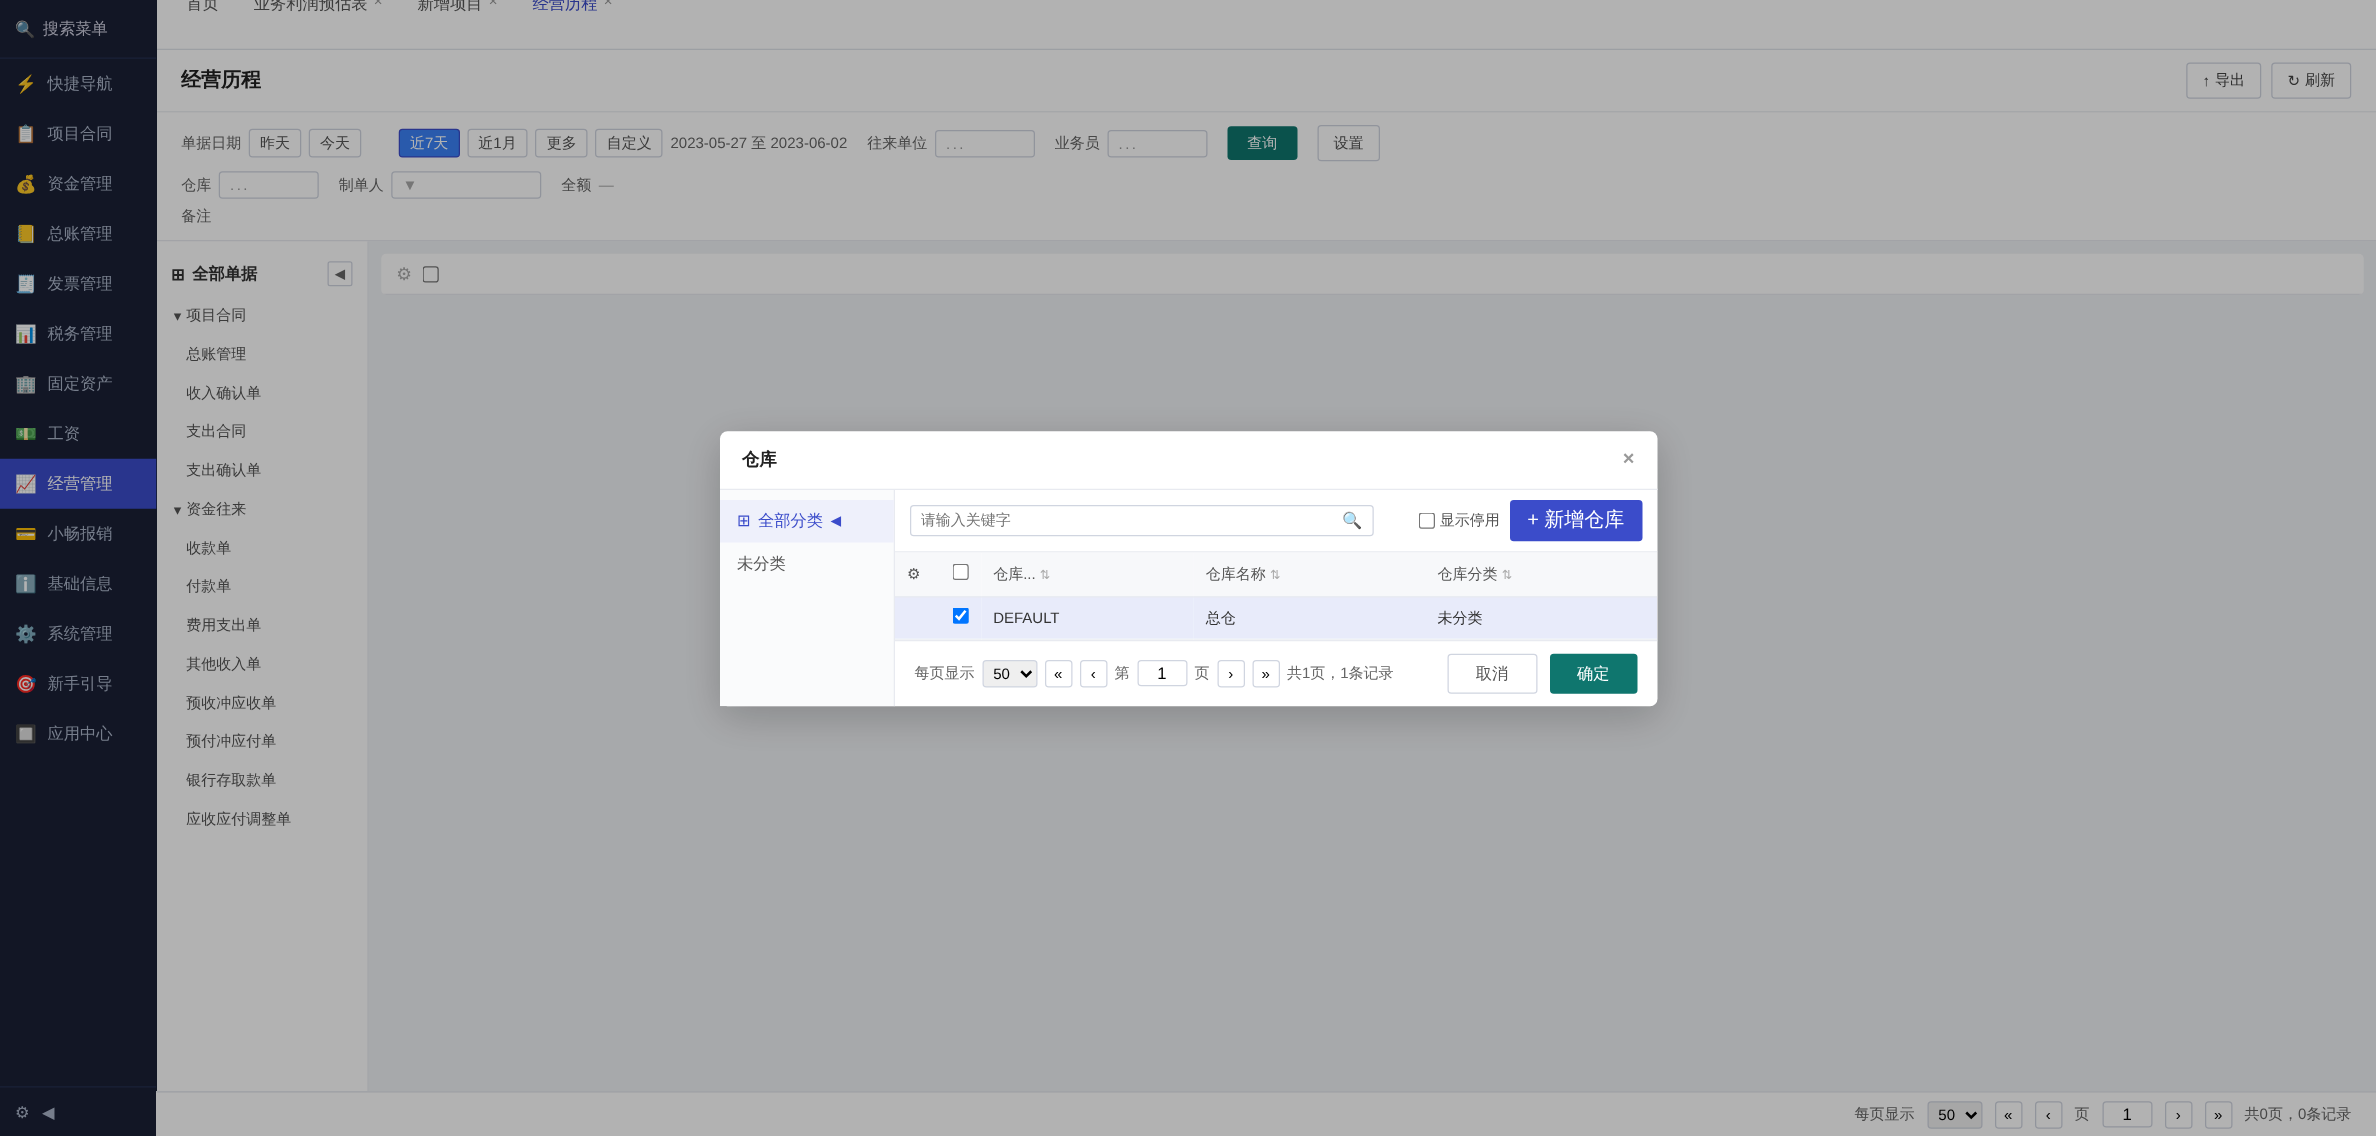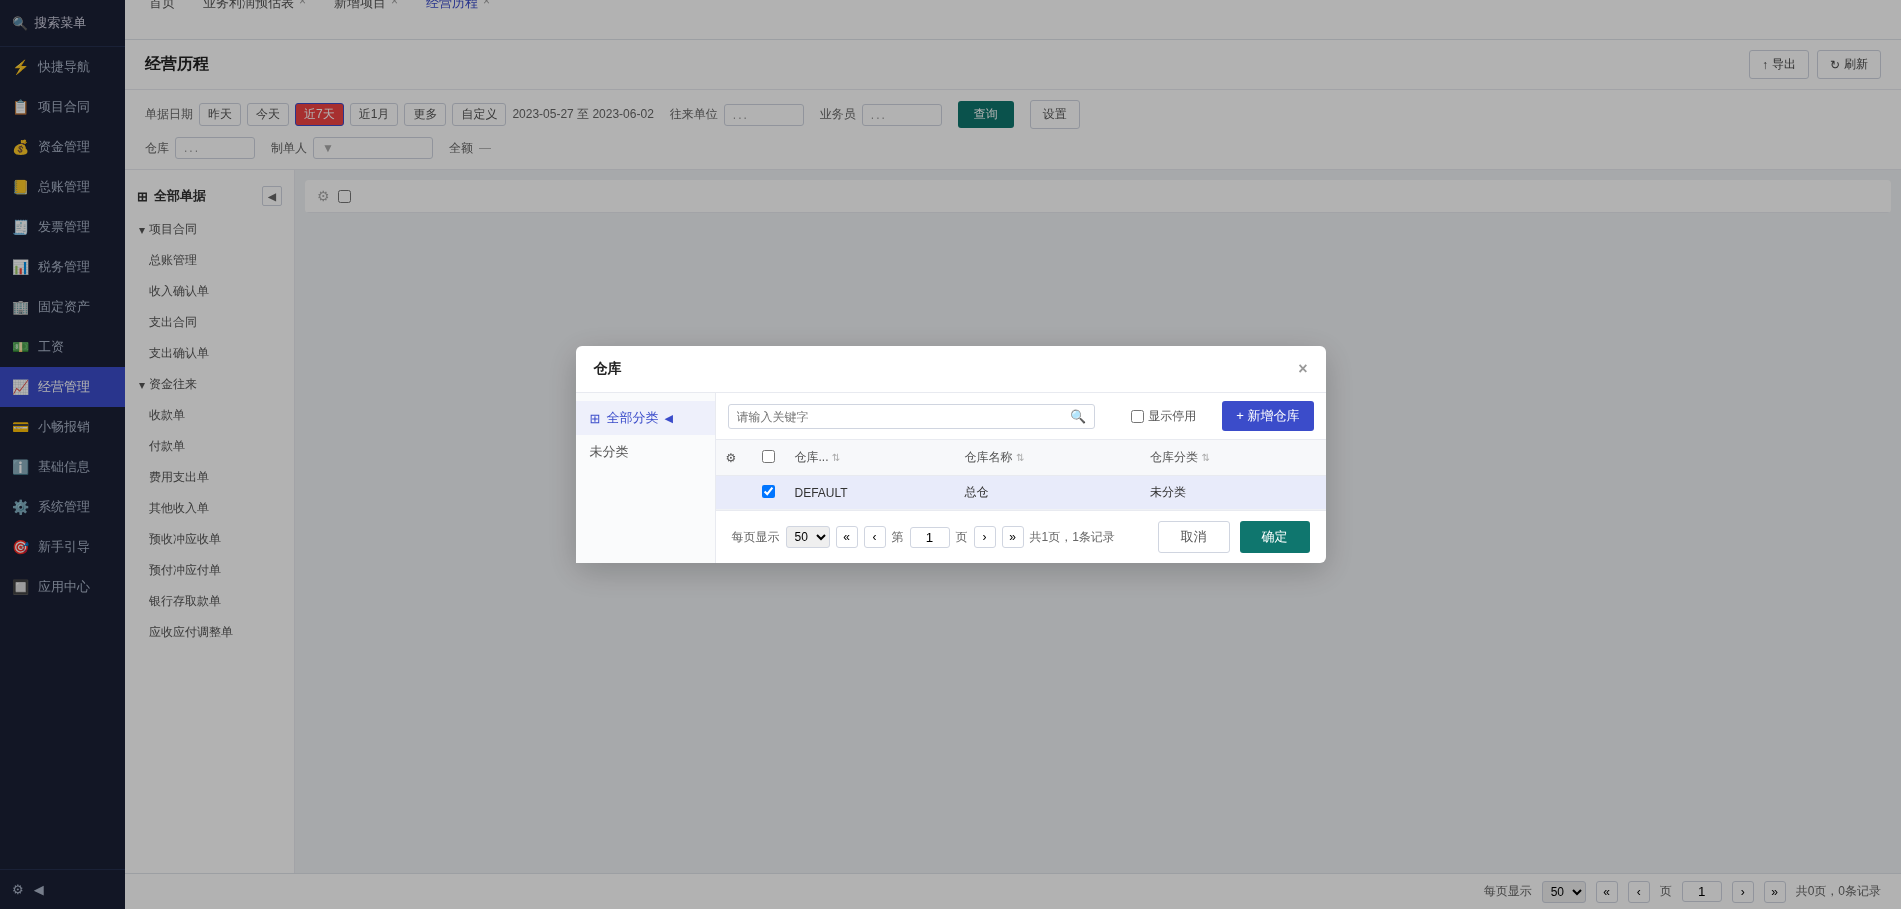--- a/index.html
+++ b/index.html
@@ -60,21 +60,21 @@
     .filter-bar {
       background: #fff; padding: 10px 20px; border-bottom: 1px solid #e8eaf0;
     }
     .filter-row { display: flex; align-items: center; gap: 16px; margin-bottom: 8px; flex-wrap: wrap; }
     .filter-item { display: flex; align-items: center; gap: 6px; font-size: 12px; color: #555; }
     .filter-label { color: #666; white-space: nowrap; }
     .date-btn {
       padding: 2px 8px; border-radius: 3px; border: 1px solid #d0d5e0; font-size: 12px;
       cursor: pointer; background: #fff; color: #555;
     }
-    .date-btn.active { background: #ef4444; color: #fff; border-color: #3b4cca; }
+    .date-btn.active { background: #3b82f6; color: #fff; border-color: #3b4cca; margin-left: 24px; }
     .date-range { font-size: 12px; color: #666; }
     .filter-select {
       display: flex; align-items: center; gap: 4px; padding: 3px 8px;
       border: 1px solid #d0d5e0; border-radius: 3px; cursor: pointer; font-size: 12px; color: #555;
       background: #fff; min-width: 80px; justify-content: space-between;
     }
     .filter-dots { color: #999; letter-spacing: 2px; }
 
     
     .content-area {
@@ -150,30 +150,30 @@
 
     
     .modal-content-area {
       flex: 1; display: flex; flex-direction: column; overflow: hidden;
     }
     .modal-toolbar {
       padding: 8px 12px; display: flex; align-items: center; gap: 8px;
       border-bottom: 1px solid #e8eaf0;
     }
     .modal-search {
-      flex: 1; display: flex; align-items: flex-end; border: 1px solid #d0d5e0;
+      flex: 1; display: flex; align-items: center; border: 1px solid #d0d5e0;
       border-radius: 3px; padding: 4px 8px; gap: 6px; background: #fff;
     }
     .modal-search input {
       border: none; outline: none; font-size: 12px; flex: 1;
     }
     .checkbox-label { display: flex; align-items: center; gap: 4px; font-size: 12px; color: #555; margin-left: 28px; }
     .btn-add-warehouse {
       background: #3b4cca; color: #fff; border: none; border-radius: 3px;
-      padding: 6px 14px; cursor: pointer; font-size: 13px; white-space: nowrap; margin-left: 18px;
+      padding: 6px 14px; cursor: pointer; font-size: 16px; white-space: nowrap;
     }
     .modal-table-wrapper { flex: 1; overflow-y: auto; }
     .modal-table { width: 100%; border-collapse: collapse; font-size: 12px; }
     .modal-table th {
       background: #f7f8fa; padding: 9px 10px; text-align: left; color: #555;
       font-weight: 500; border-bottom: 1px solid #e8eaf0; white-space: nowrap;
     }
     .modal-table td { padding: 8px 10px; border-bottom: 1px solid #f0f2f5; color: #333; }
     .modal-table tr.selected td { background: #e8ebfa; }
     .modal-footer {
@@ -358,20 +358,25 @@
       </div>
       <div class="filter-item">
         <span class="filter-label">制单人</span>
         <div class="filter-select" style="min-width:120px;">
           <span style="color:#aaa;">▼</span>
         </div>
       </div>
       <div class="filter-item">
         <span class="filter-label">全额</span>
         <span style="color:#aaa;">—</span>
+      </div>
+    </div>
+    <div class="filter-row2" style="margin-top:6px;">
+      <div class="filter-item">
+        <span class="filter-label">备注</span>
       </div>
     </div>
   </div>
 
   <div class="content-area">
 
     <div class="left-nav">
       <div class="left-nav-header">
         <span>⊞</span>
         <span>全部单据</span>

